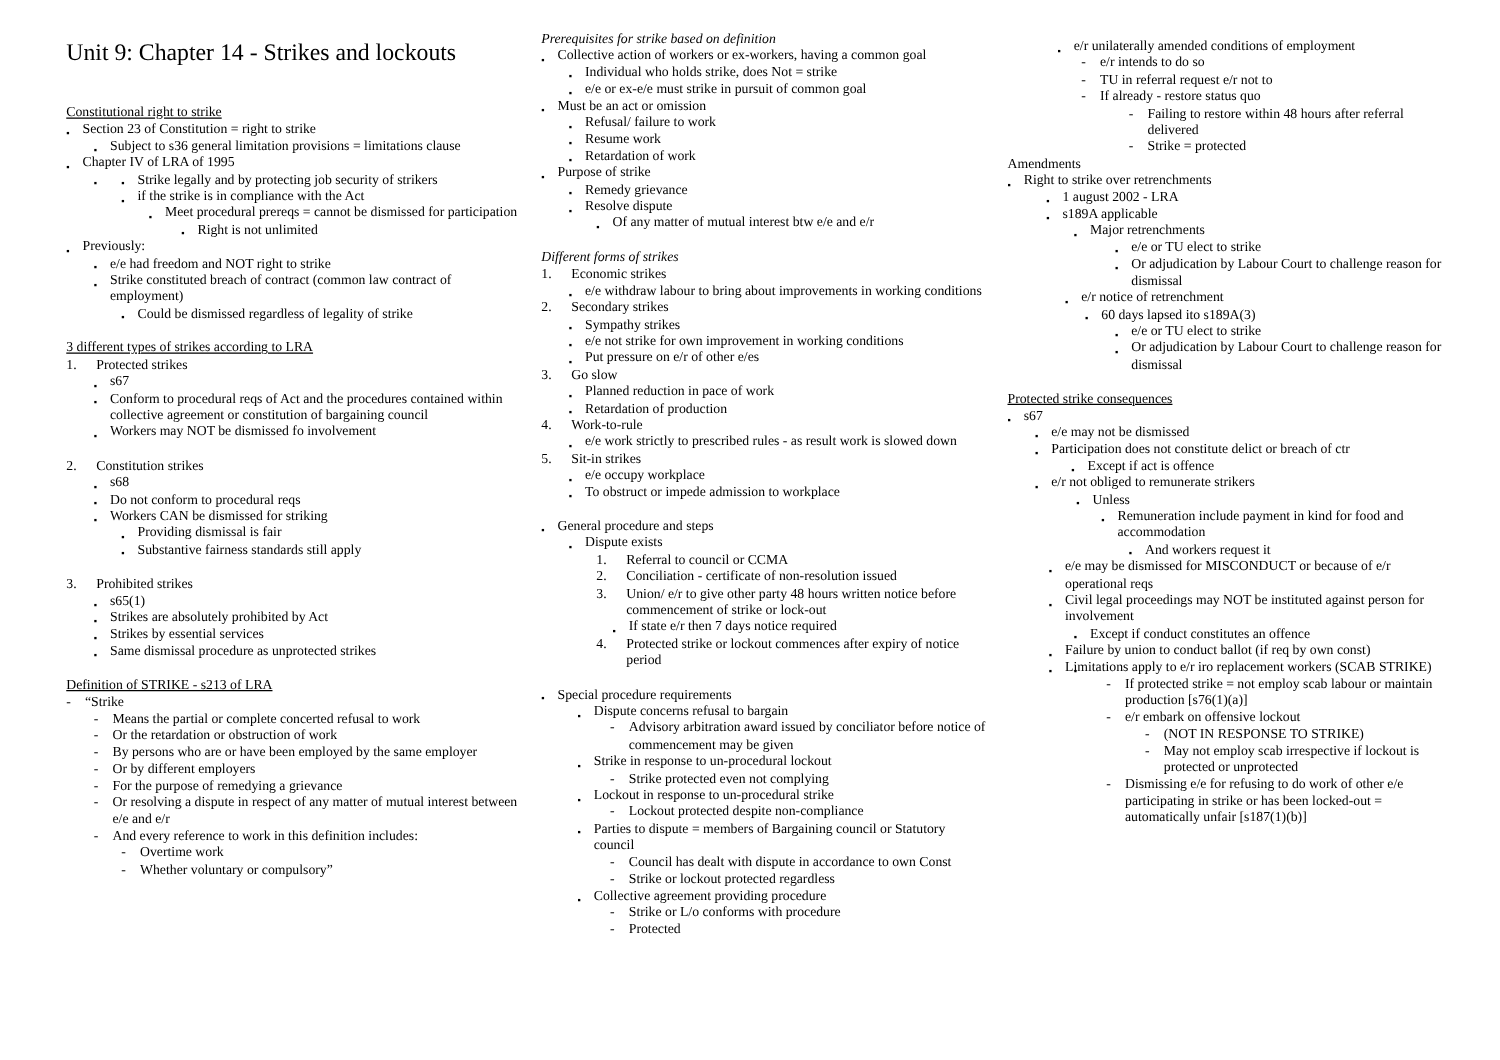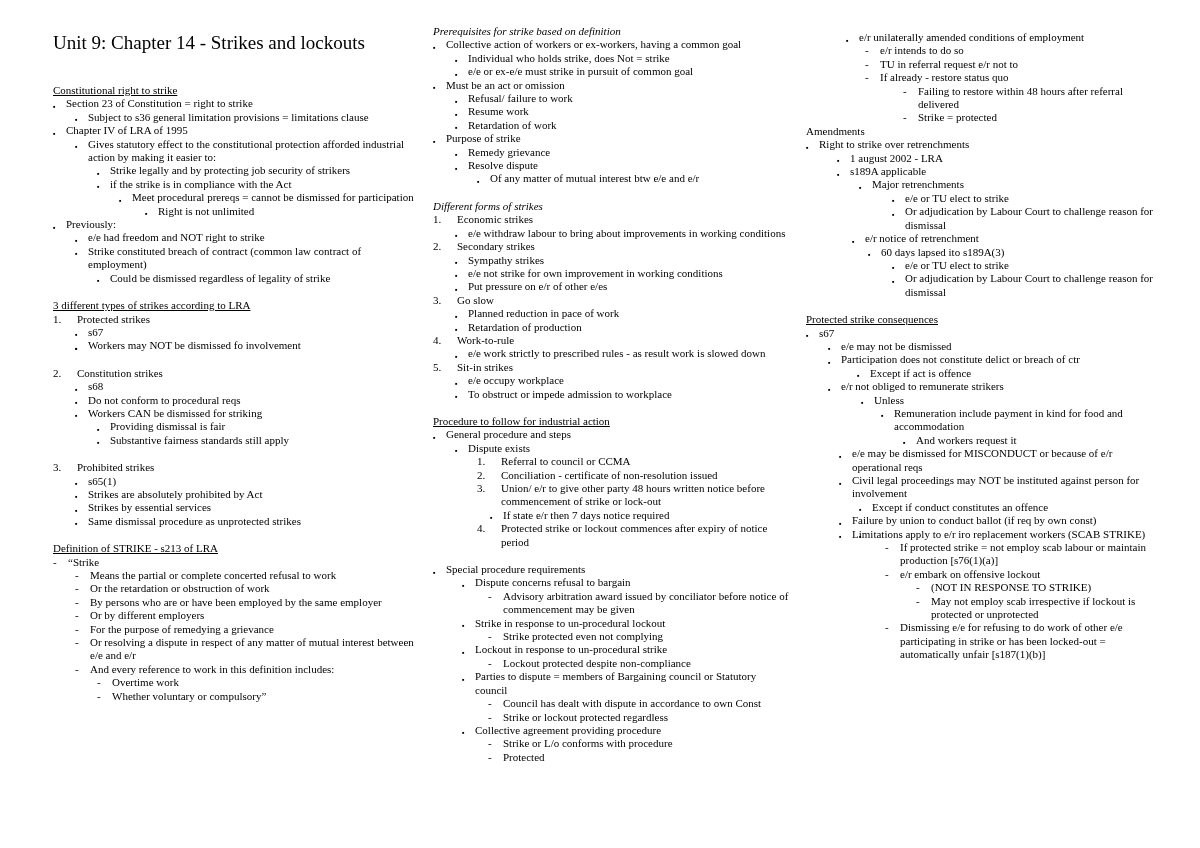--- a/index.html
+++ b/index.html
@@ -27,34 +27,34 @@
 </head>
 <body>
 
 <div class="page">
   <div class="doc-title">Unit 9: Chapter 14 - Strikes and lockouts</div>
   <div class="col col1">
       <div class="heading h-underline">Constitutional right to strike</div>
       <div class="item" style="padding-left: 13px;"><span class="marker m-sq" style="left: 0px;">▪</span><span>Section 23 of Constitution = right to strike</span></div>
       <div class="item" style="padding-left: 35px;"><span class="marker m-sq" style="left: 22px;">▪</span><span>Subject to s36 general limitation provisions = limitations clause</span></div>
       <div class="item" style="padding-left: 13px;"><span class="marker m-sq" style="left: 0px;">▪</span><span>Chapter IV of LRA of 1995</span></div>
-      <div class="item" style="padding-left: 35px;"><span class="marker m-sq" style="left: 22px;">▪</span><span>Gives statutory effect to the constitutional protection afforded industrial action by making it easier to:</span></div>
+      <div class="item" style="padding-left: 35px;"><span class="marker m-sq" style="left: 22px;">▪</span></div>
       <div class="item" style="padding-left: 57px;"><span class="marker m-sq" style="left: 44px;">▪</span><span>Strike legally and by protecting job security of strikers</span></div>
       <div class="item" style="padding-left: 57px;"><span class="marker m-sq" style="left: 44px;">▪</span><span>if the strike is in compliance with the Act</span></div>
       <div class="item" style="padding-left: 79px;"><span class="marker m-sq" style="left: 66px;">▪</span><span>Meet procedural prereqs = cannot be dismissed for participation</span></div>
       <div class="item" style="padding-left: 105px;"><span class="marker m-sq" style="left: 92px;">▪</span><span>Right is not unlimited</span></div>
       <div class="item" style="padding-left: 13px;"><span class="marker m-sq" style="left: 0px;">▪</span><span>Previously:</span></div>
       <div class="item" style="padding-left: 35px;"><span class="marker m-sq" style="left: 22px;">▪</span><span>e/e had freedom and NOT right to strike</span></div>
       <div class="item" style="padding-left: 35px;"><span class="marker m-sq" style="left: 22px;">▪</span><span>Strike constituted breach of contract (common law contract of employment)</span></div>
       <div class="item" style="padding-left: 57px;"><span class="marker m-sq" style="left: 44px;">▪</span><span>Could be dismissed regardless of legality of strike</span></div>
       <div class="gap"></div>
       <div class="heading h-underline">3 different types of strikes according to LRA</div>
       <div class="item" style="padding-left: 24px;"><span class="marker m-num" style="left: 0px;">1.</span><span>Protected strikes</span></div>
       <div class="item" style="padding-left: 35px;"><span class="marker m-sq" style="left: 22px;">▪</span><span>s67</span></div>
-      <div class="item" style="padding-left: 35px;"><span class="marker m-sq" style="left: 22px;">▪</span></div>
+      <div class="item" style="padding-left: 35px;"><span class="marker m-sq" style="left: 22px;">▪</span><span>Conform to procedural reqs of Act and the procedures contained within collective agreement or constitution of bargaining council</span></div>
       <div class="item" style="padding-left: 35px;"><span class="marker m-sq" style="left: 22px;">▪</span><span>Workers may NOT be dismissed fo involvement</span></div>
       <div class="gap"></div>
       <div class="item" style="padding-left: 24px;"><span class="marker m-num" style="left: 0px;">2.</span><span>Constitution strikes</span></div>
       <div class="item" style="padding-left: 35px;"><span class="marker m-sq" style="left: 22px;">▪</span><span>s68</span></div>
       <div class="item" style="padding-left: 35px;"><span class="marker m-sq" style="left: 22px;">▪</span><span>Do not conform to procedural reqs</span></div>
       <div class="item" style="padding-left: 35px;"><span class="marker m-sq" style="left: 22px;">▪</span><span>Workers CAN be dismissed for striking</span></div>
       <div class="item" style="padding-left: 57px;"><span class="marker m-sq" style="left: 44px;">▪</span><span>Providing dismissal is fair</span></div>
       <div class="item" style="padding-left: 57px;"><span class="marker m-sq" style="left: 44px;">▪</span><span>Substantive fairness standards still apply</span></div>
       <div class="gap"></div>
       <div class="item" style="padding-left: 24px;"><span class="marker m-num" style="left: 0px;">3.</span><span>Prohibited strikes</span></div>
@@ -98,21 +98,20 @@
       <div class="item" style="padding-left: 35px;"><span class="marker m-sq" style="left: 22px;">▪</span><span>Put pressure on e/r of other e/es</span></div>
       <div class="item" style="padding-left: 24px;"><span class="marker m-num" style="left: 0px;">3.</span><span>Go slow</span></div>
       <div class="item" style="padding-left: 35px;"><span class="marker m-sq" style="left: 22px;">▪</span><span>Planned reduction in pace of work</span></div>
       <div class="item" style="padding-left: 35px;"><span class="marker m-sq" style="left: 22px;">▪</span><span>Retardation of production</span></div>
       <div class="item" style="padding-left: 24px;"><span class="marker m-num" style="left: 0px;">4.</span><span>Work-to-rule</span></div>
       <div class="item" style="padding-left: 35px;"><span class="marker m-sq" style="left: 22px;">▪</span><span>e/e work strictly to prescribed rules - as result work is slowed down</span></div>
       <div class="item" style="padding-left: 24px;"><span class="marker m-num" style="left: 0px;">5.</span><span>Sit-in strikes</span></div>
       <div class="item" style="padding-left: 35px;"><span class="marker m-sq" style="left: 22px;">▪</span><span>e/e occupy workplace</span></div>
       <div class="item" style="padding-left: 35px;"><span class="marker m-sq" style="left: 22px;">▪</span><span>To obstruct or impede admission to workplace</span></div>
       <div class="gap"></div>
-      <div class="heading h-underline">Procedure to follow for industrial action</div>
       <div class="item" style="padding-left: 13px;"><span class="marker m-sq" style="left: 0px;">▪</span><span>General procedure and steps</span></div>
       <div class="item" style="padding-left: 35px;"><span class="marker m-sq" style="left: 22px;">▪</span><span>Dispute exists</span></div>
       <div class="item" style="padding-left: 68px;"><span class="marker m-num" style="left: 44px;">1.</span><span>Referral to council or CCMA</span></div>
       <div class="item" style="padding-left: 68px;"><span class="marker m-num" style="left: 44px;">2.</span><span>Conciliation - certificate of non-resolution issued</span></div>
       <div class="item" style="padding-left: 68px;"><span class="marker m-num" style="left: 44px;">3.</span><span>Union/ e/r to give other party 48 hours written notice before commencement of strike or lock-out</span></div>
       <div class="item" style="padding-left: 70px;"><span class="marker m-sq" style="left: 57px;">▪</span><span>If state e/r then 7 days notice required</span></div>
       <div class="item" style="padding-left: 68px;"><span class="marker m-num" style="left: 44px;">4.</span><span>Protected strike or lockout commences after expiry of notice period</span></div>
       <div class="gap"></div>
       <div class="item" style="padding-left: 13px;"><span class="marker m-sq" style="left: 0px;">▪</span><span>Special procedure requirements</span></div>
       <div class="item" style="padding-left: 42px;"><span class="marker m-sq" style="left: 29px;">▪</span><span>Dispute concerns refusal to bargain</span></div>

